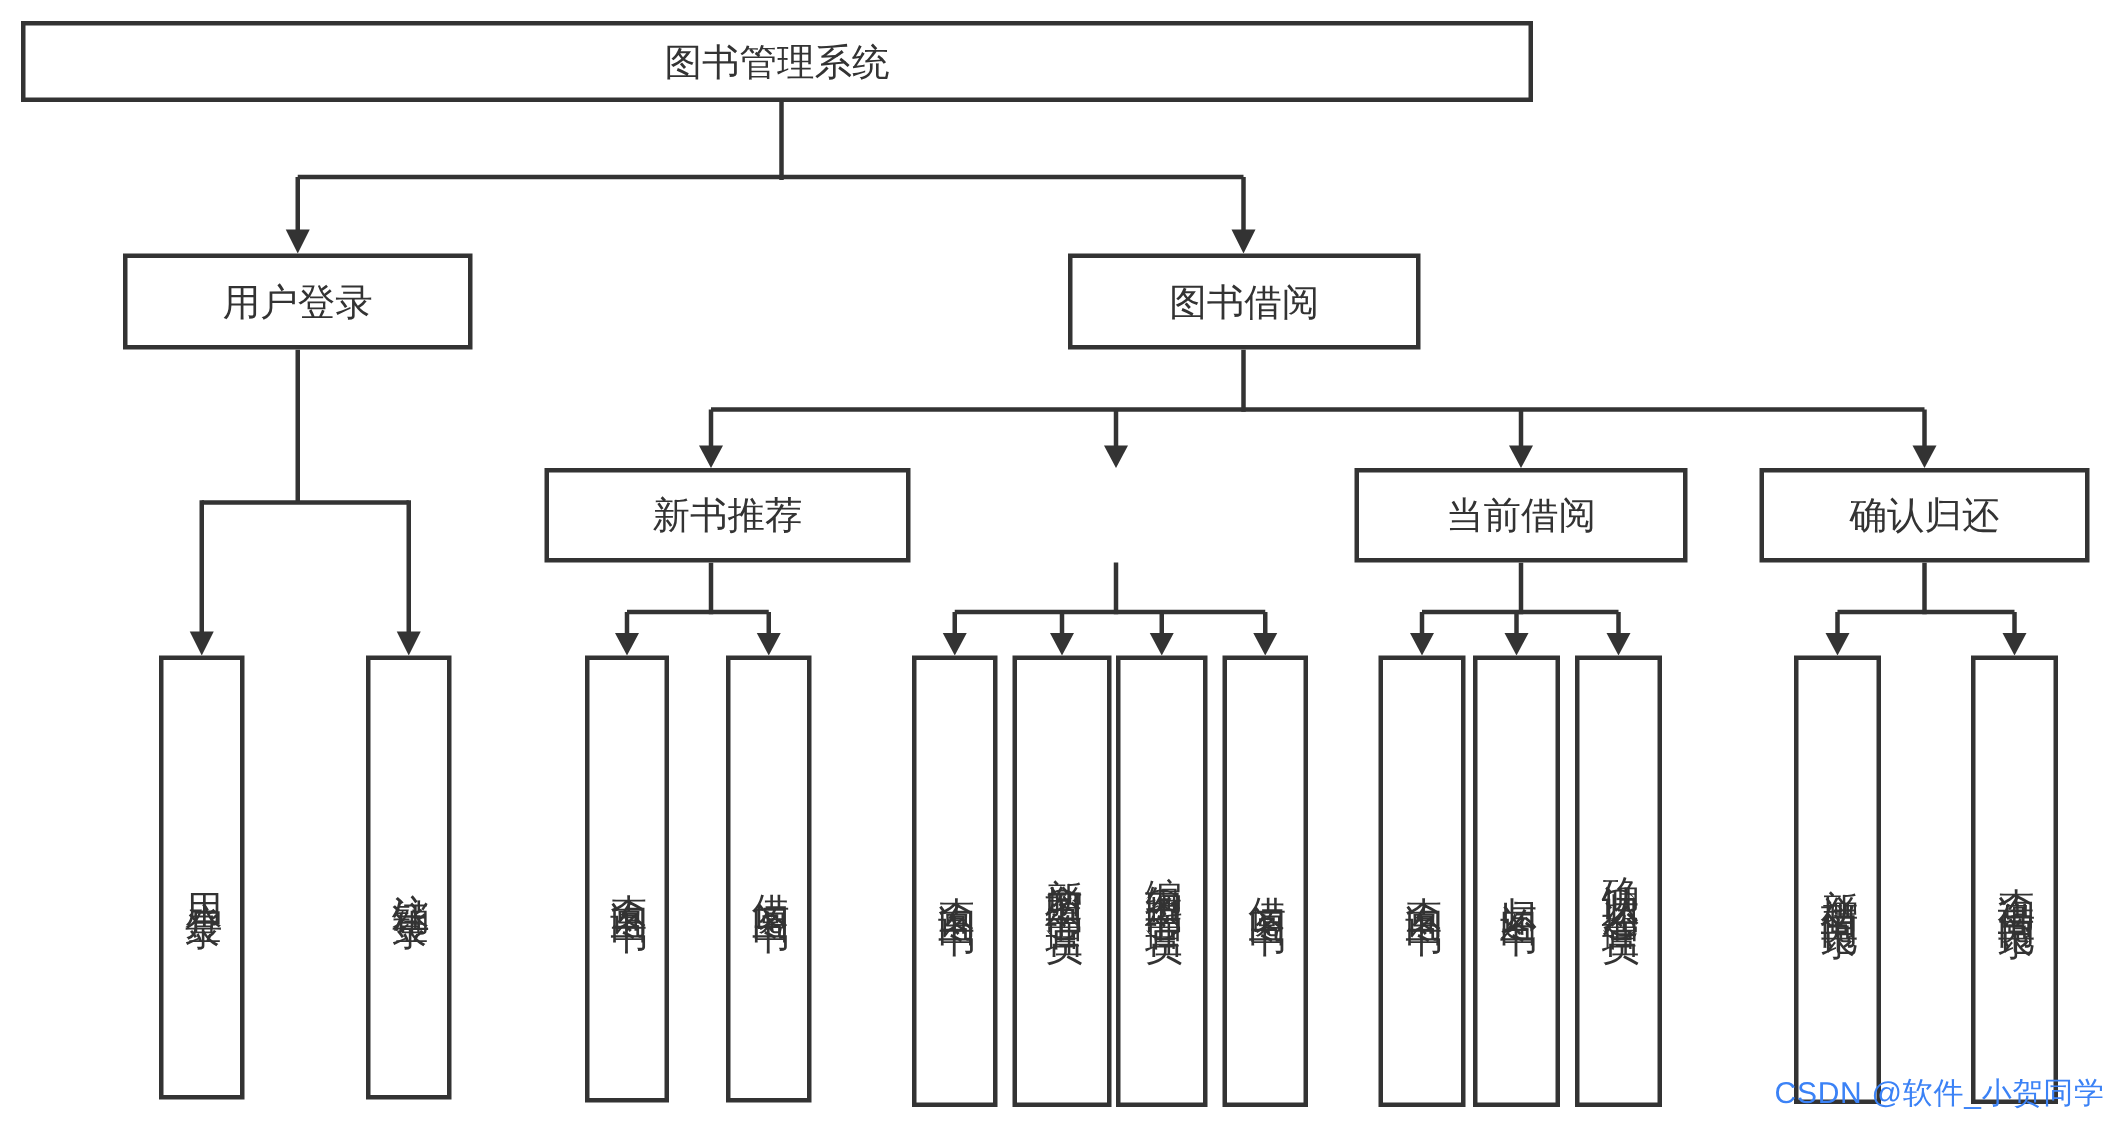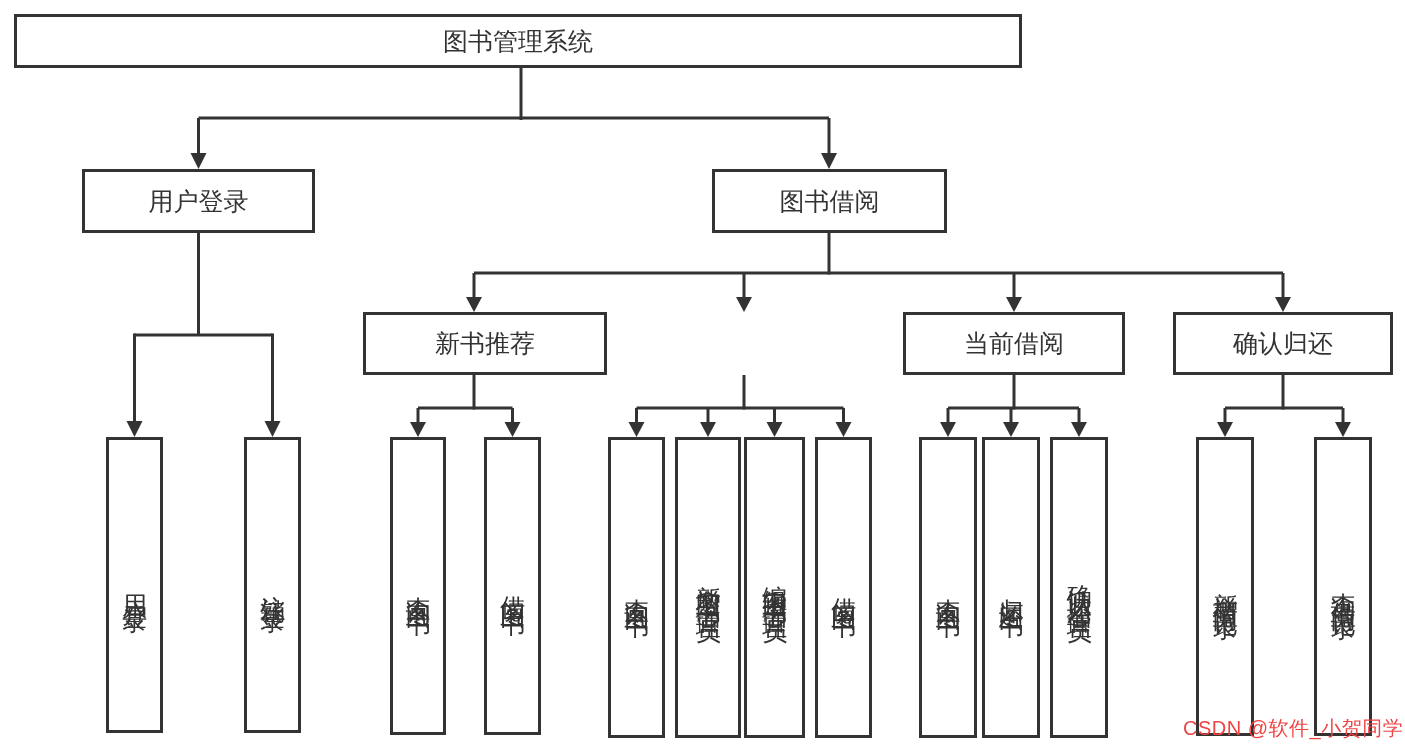--- a/index.html
+++ b/index.html
@@ -13,21 +13,21 @@
     position:absolute;box-sizing:border-box;
     border:3px solid #333333;background:#ffffff;
     display:flex;align-items:center;justify-content:center;
     font-size:25px;color:#333333;white-space:nowrap;
   }
   .v-text{
     writing-mode:vertical-rl;text-orientation:mixed;
     letter-spacing:5px;line-height:1.1;white-space:nowrap;
   }
   .watermark{
-    position:absolute;font-size:20px;color:#ef4444;
+    position:absolute;font-size:20px;color:#3b82f6;
     letter-spacing:0.5px;white-space:nowrap;
   }
 </style>
 </head>
 <body>
 
 <div class="stage">
 
   <svg class="edges" viewBox="0 0 1405 747" stroke="#333333" stroke-width="3" fill="none">
     <g>

